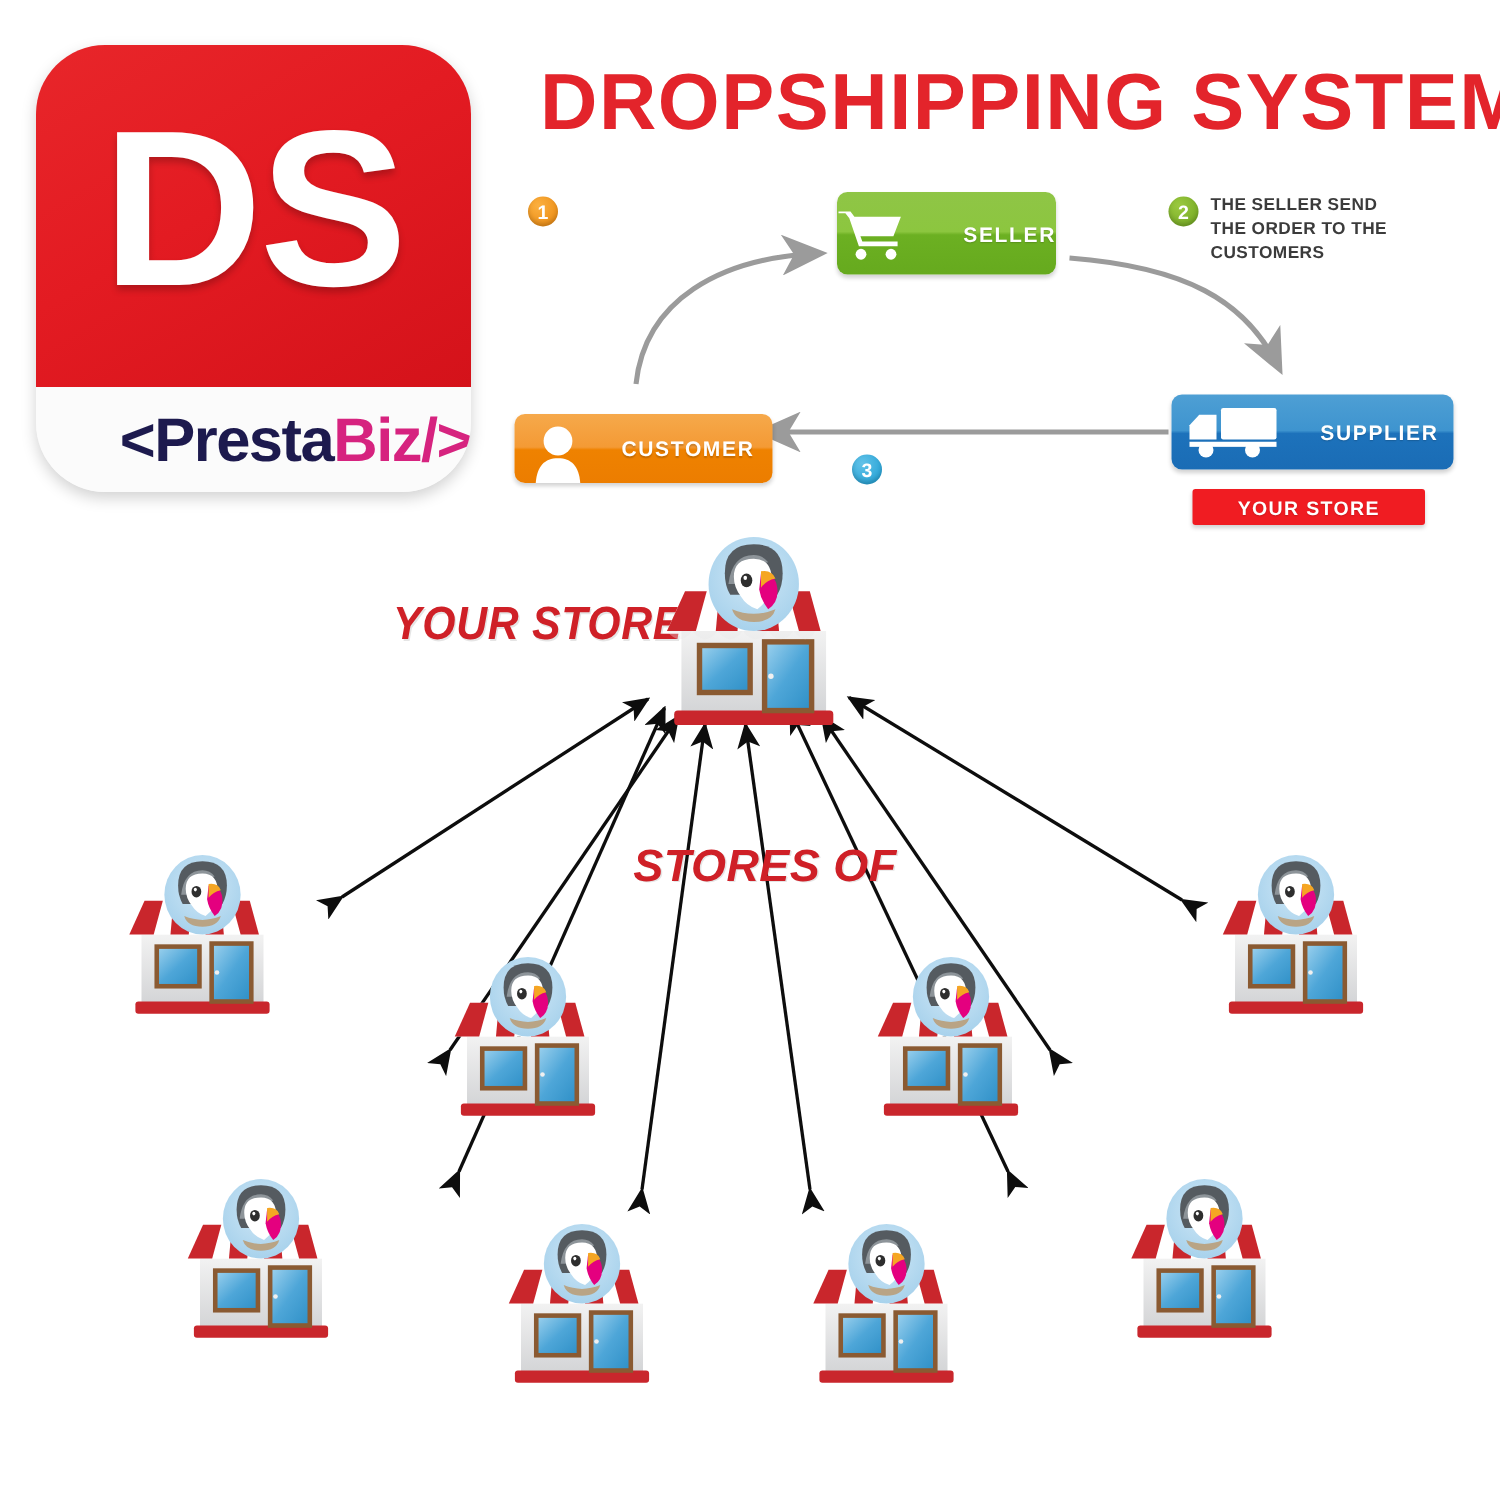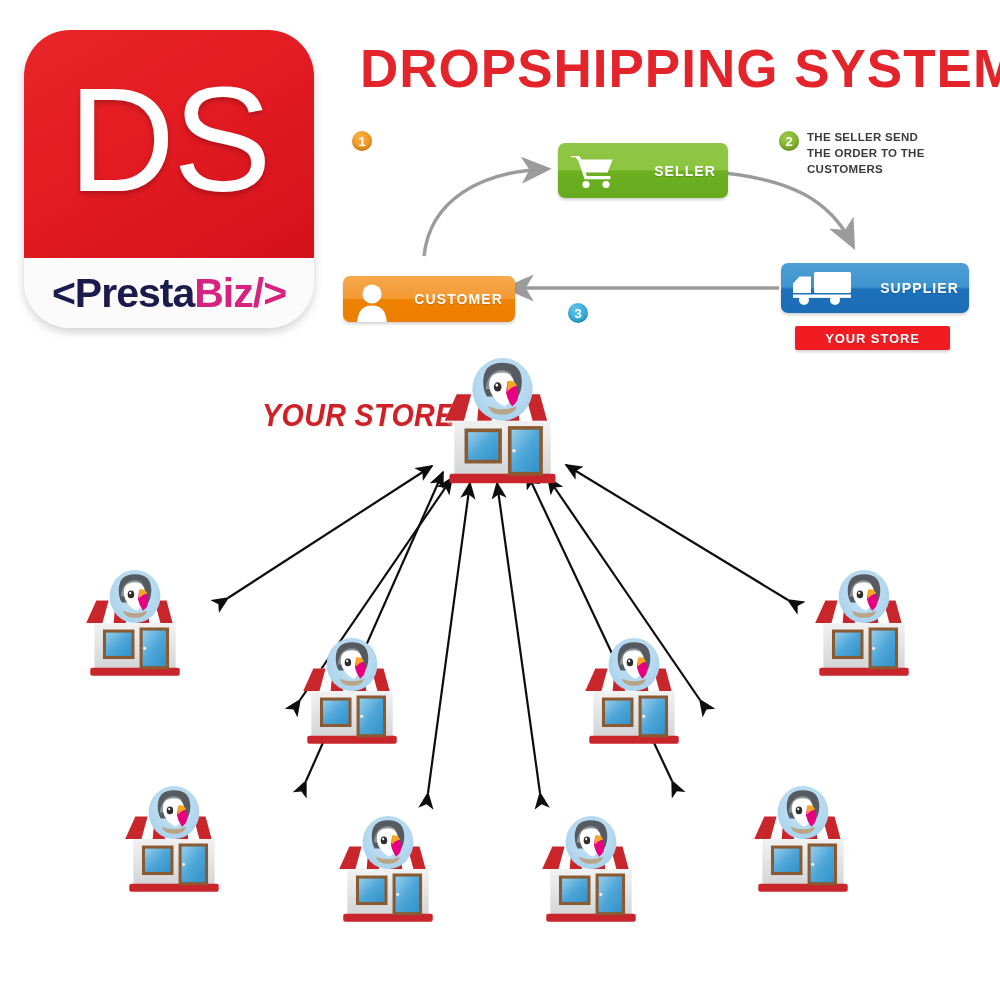--- a/index.html
+++ b/index.html
@@ -5,25 +5,25 @@
   html,body{margin:0;padding:0;background:#ffffff;}
   body{width:1000px;height:1000px;overflow:hidden;font-family:"Liberation Sans",sans-serif;}
   #stage{position:relative;width:1000px;height:1000px;background:#fff;}
 
   
   .logo-card{position:absolute;left:24px;top:30px;width:290px;height:298px;border-radius:46px;
     background:#f4f4f4;box-shadow:0 4px 10px rgba(0,0,0,.18);overflow:hidden;}
   .logo-top{position:absolute;left:0;top:0;width:290px;height:228px;
     background:linear-gradient(150deg,#e8262a 0%,#e31b22 45%,#d4121a 100%);
     display:flex;align-items:center;justify-content:center;}
-  .logo-ds{font-family:"Liberation Sans",sans-serif;font-weight:normal;font-size:148px;color:#ffffff;
+  .logo-ds{font-family:"Liberation Sans",sans-serif;font-weight:bold;font-size:148px;color:#ffffff;
     letter-spacing:-2px;line-height:1;transform:translateY(-4px);
     text-shadow:0 3px 5px rgba(0,0,0,.22);}
   .logo-bot{position:absolute;left:0;top:228px;width:290px;height:70px;background:#fbfbfb;
-    display:flex;align-items:center;justify-content:center;}
+    display:flex;align-items:center;justify-content:flex-end;}
   .logo-sub{font-size:41px;font-weight:bold;letter-spacing:-1px;white-space:nowrap;}
   .lt-dark{color:#1d1a4e;}
   .lt-pink{color:#d6237f;}
 
   
   .title{position:absolute;left:360px;top:38px;width:600px;text-align:center;
     font-size:53px;font-weight:bold;color:#e3242b;letter-spacing:1px;white-space:nowrap;
     font-family:"Liberation Sans",sans-serif;}
 
   
@@ -36,23 +36,23 @@
   .num1{background:radial-gradient(circle at 35% 30%,#fcb040,#e8860d);}
   .num2{background:radial-gradient(circle at 35% 30%,#9bc93f,#6fa420);}
   .num3{background:radial-gradient(circle at 35% 30%,#62c2e8,#199cd2);}
   .step-txt{font-size:11.5px;font-weight:bold;color:#3b3b3b;line-height:1.38;letter-spacing:.3px;}
 
   .box{position:absolute;border-radius:7px;display:flex;align-items:center;
     box-shadow:0 2px 3px rgba(0,0,0,.18);overflow:hidden;}
   .box-label{color:#ffffff;font-weight:bold;font-size:14px;letter-spacing:1.1px;
     text-shadow:0 1px 1px rgba(0,0,0,.18);}
 
-  #seller-box{left:558px;top:143px;width:146px;height:55px;
+  #seller-box{left:558px;top:128px;width:146px;height:55px;
     background:linear-gradient(180deg,#8fc546 0%,#8cc63f 48%,#6cb022 52%,#66aa1e 100%);
-    padding:0 12px;justify-content:space-between;}
+    padding:0 0;justify-content:space-between;}
   #customer-box{left:343px;top:276px;width:148px;height:46px;
     background:linear-gradient(180deg,#f6a94b 0%,#f49a35 48%,#ef8200 52%,#ec7d00 100%);
     padding:0 12px;justify-content:space-between;}
   #supplier-box{left:781px;top:263px;width:168px;height:50px;
     background:linear-gradient(180deg,#4e9fd4 0%,#3e94cf 48%,#1d72bb 52%,#1a6cb5 100%);
     padding:0 10px;justify-content:space-between;}
   #yourstore-tag{left:795px;top:326px;width:155px;height:24px;background:#f01c22;border-radius:2px;
     justify-content:center;}
   #yourstore-tag .box-label{font-size:13px;letter-spacing:.9px;}
 
@@ -156,20 +156,21 @@
     <span class="box-label">SUPPLIER</span>
   </div>
 
   <div class="box" id="yourstore-tag">
     <span class="box-label">YOUR STORE</span>
   </div>
 
   <div class="red-label" id="your-store-label">YOUR STORE</div>
 
   <div class="red-label" id="customers-label">
+    <div>STORES OF</div>
   </div>
 
   <svg class="shop" style="left:430px;top:358px" width="145" height="135" viewBox="0 0 120 112">
     <defs>
       <linearGradient id="winG" x1="0" y1="0" x2="1" y2="1">
         <stop offset="0" stop-color="#9fd3ef"></stop>
           <stop offset="0.5" stop-color="#4ea6d8"></stop>
         <stop offset="1" stop-color="#2e8fc6"></stop>
       </linearGradient>
       <linearGradient id="bodyG" x1="0" y1="0" x2="0" y2="1">

